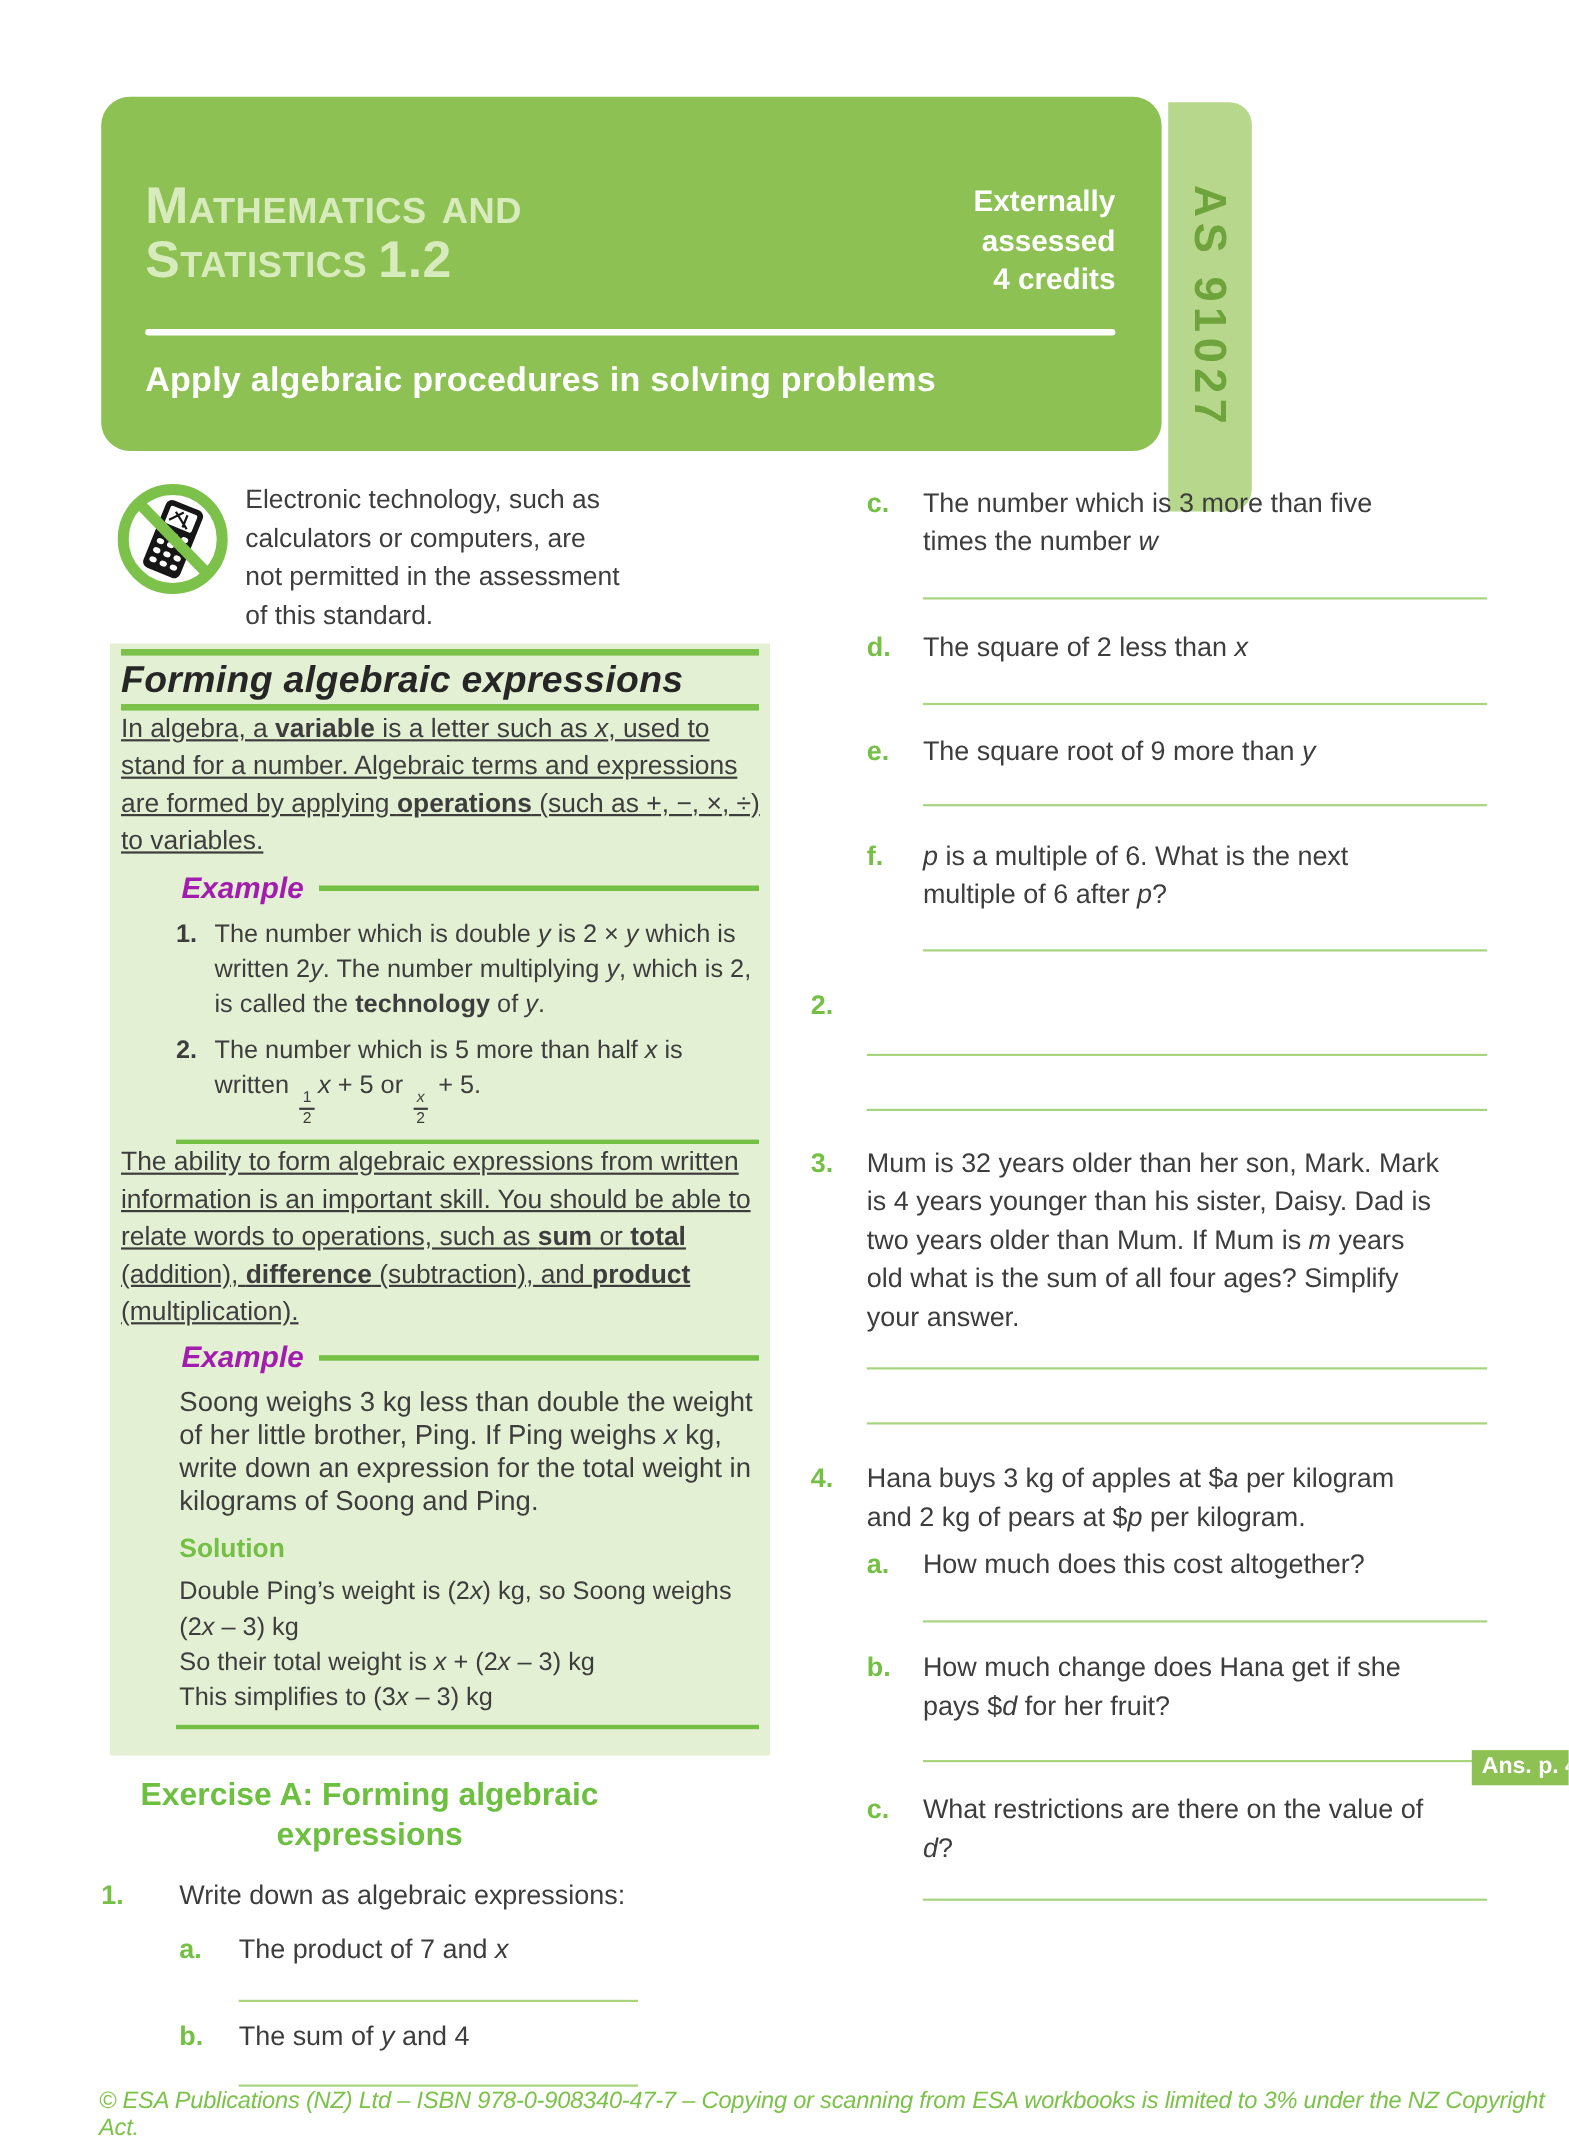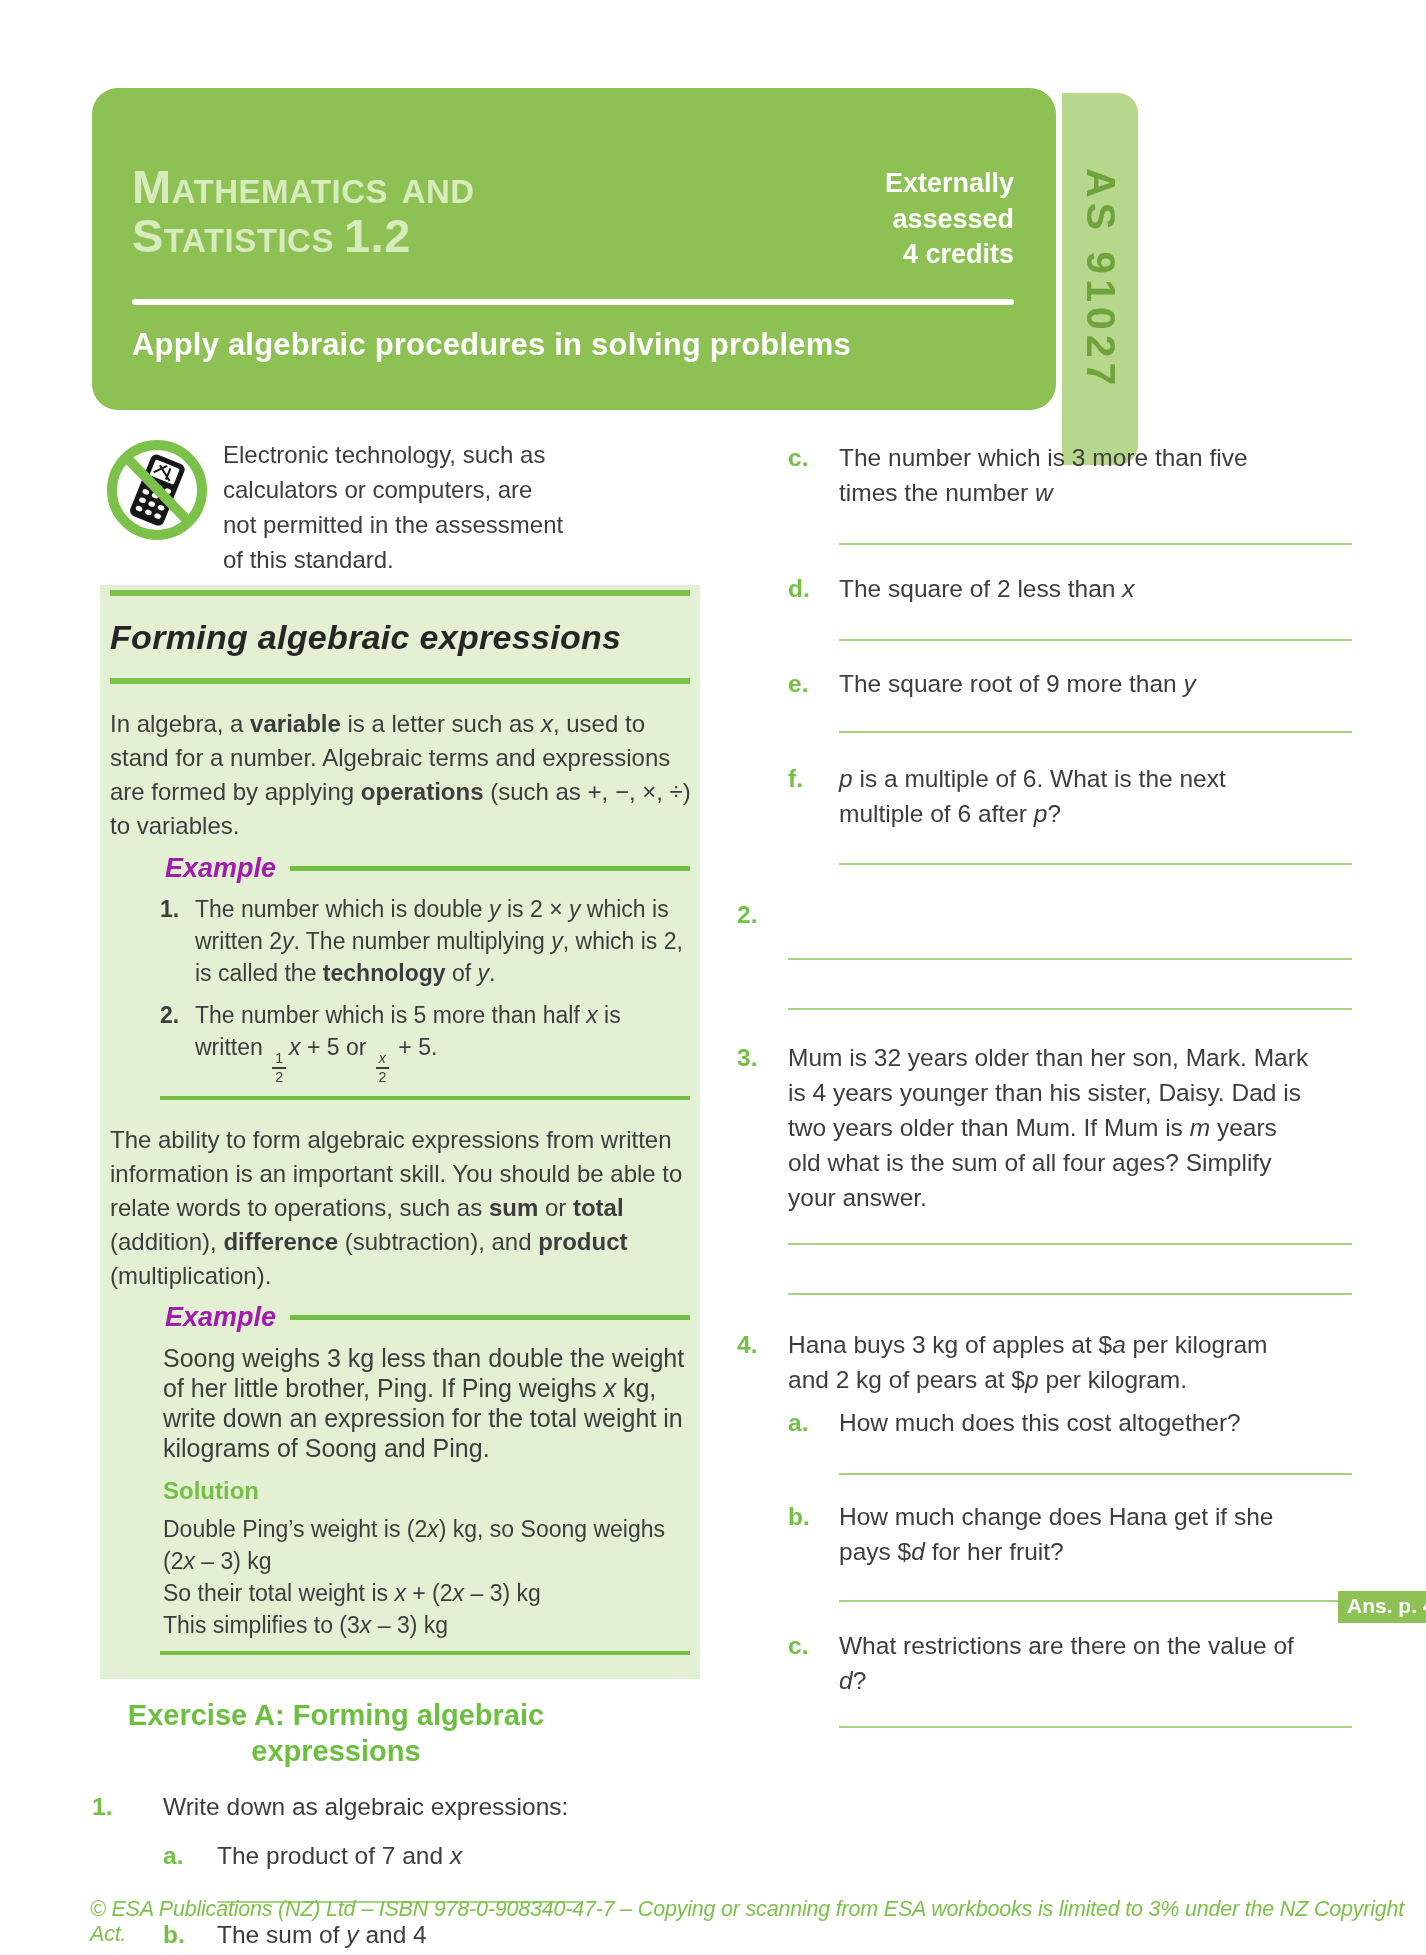--- a/index.html
+++ b/index.html
@@ -35,22 +35,22 @@
 
   
   .left-col{position:absolute;left:100px;top:437px;width:600px;}
   .notice{display:flex;}
   .notice-icon{width:104px;flex:none;margin-left:5px;}
   .notice-text{font-size:24px;line-height:35px;width:344px;margin-left:14px;margin-top:0;}
 
   .panel{background:#e4f0d4;margin-top:8px;box-sizing:border-box;padding:5px 0 12px 0;}
   .thick-rule{height:6px;background:#7cc24a;margin:0 10px;}
   .panel-heading{font-size:34px;font-weight:bold;font-style:italic;color:#262626;
-    margin:21px 10px;line-height:40px;letter-spacing:0.3px;}
-  .panel-para{font-size:24px;line-height:34px;margin:23px 8px 0 10px;}
+    margin:2px 10px;line-height:40px;letter-spacing:0.3px;}
+  .panel-para{font-size:24px;line-height:34px;margin:0 8px 0 10px;text-decoration:underline;}
   .example-head{display:flex;align-items:center;margin:10px 10px 0 65px;height:30px;}
   .example-label{color:#a21caf;font-weight:bold;font-style:italic;font-size:27px;flex:none;}
   .example-line{flex:1;height:5px;background:#74c044;margin-left:14px;}
   .ex-item{display:flex;font-size:23px;line-height:32px;margin:10px 12px 0 60px;}
   .ex-item .enum{font-weight:bold;width:35px;flex:none;}
   .ex-item .etxt{flex:1;}
   .green-close{height:4px;background:#74c044;margin:10px 10px 0 60px;}
   .ex-body{font-size:25px;line-height:30px;margin:10px 15px 0 63px;}
   .solution-label{color:#74c044;font-weight:bold;font-size:24px;margin:14px 0 0 63px;line-height:28px;}
   .sol-line{font-size:23px;line-height:32px;margin:8px 15px 0 63px;}

